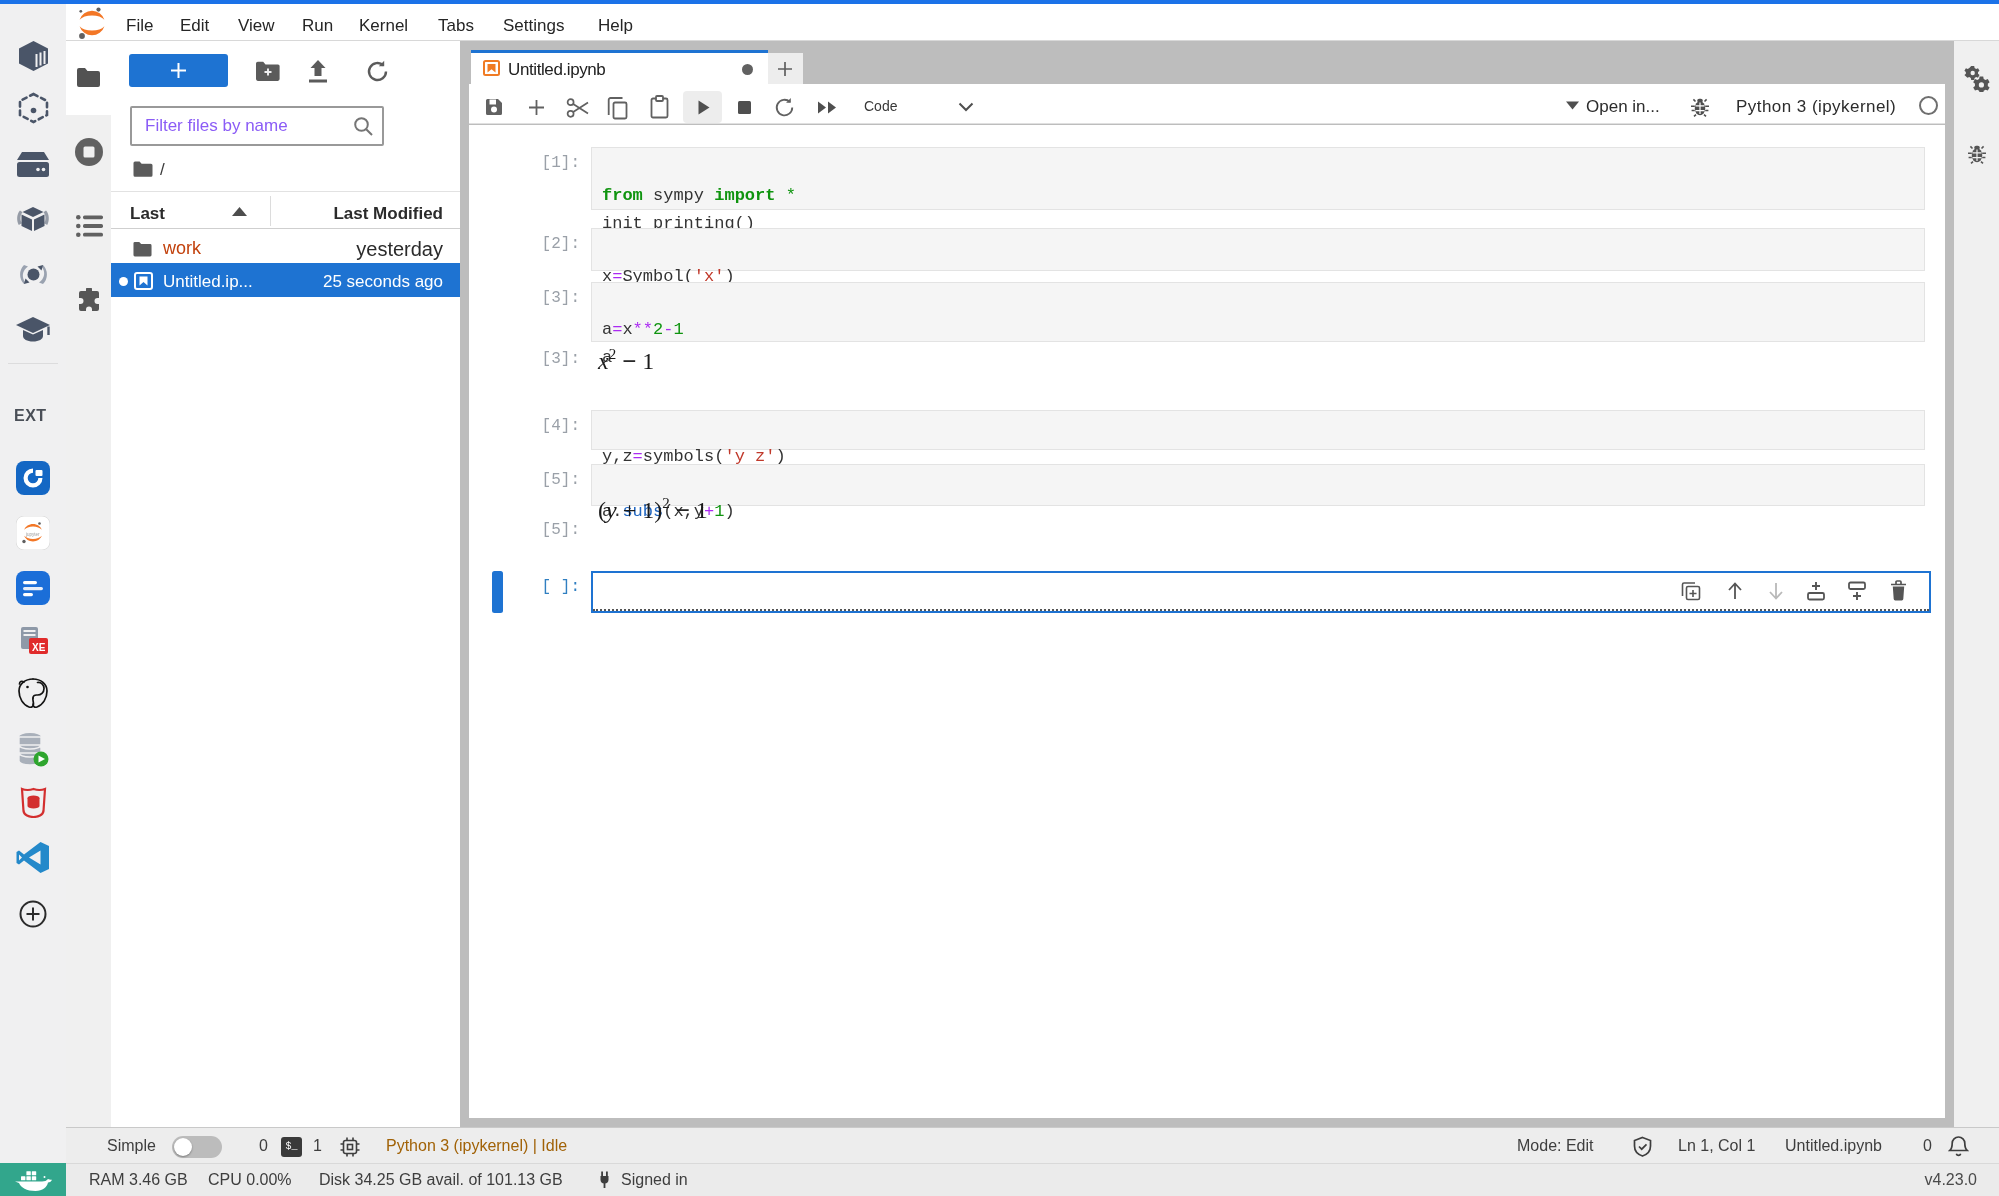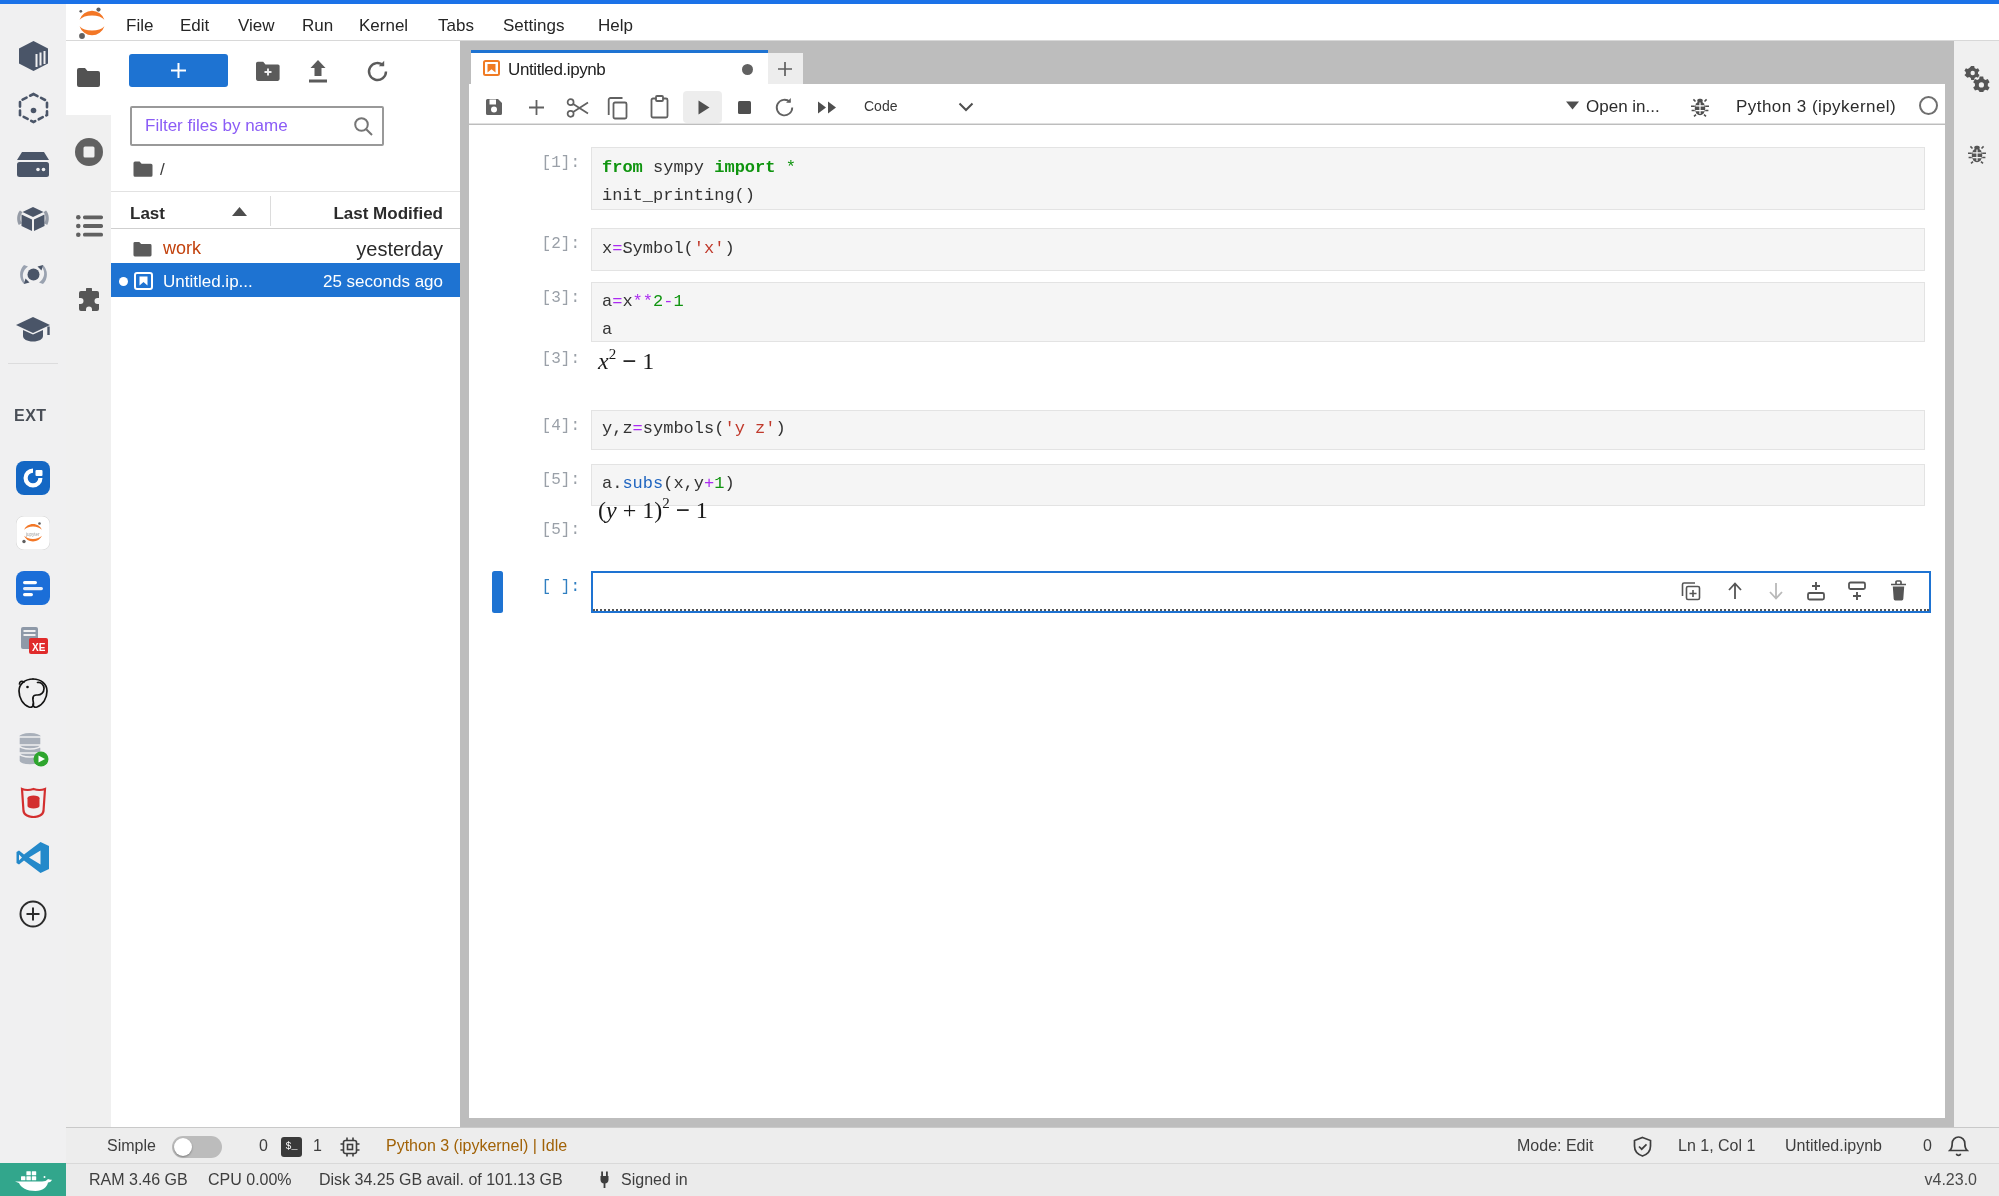--- a/index.html
+++ b/index.html
@@ -19,21 +19,21 @@
   #rstrip { left:1954px; top:41px; width:45px; height:1086px; background:#f0f0f0; }
   #jstatus { left:66px; top:1127px; width:1933px; height:36px; background:#ededed; border-top:1px solid #c9c9c9; font-size:16px; color:#3e3e3e; }
   
   #nbtab { left:471px; top:50px; width:297px; height:34px; background:#fff; border-top:3px solid #1e73d2; }
   #nbplus { left:768px; top:53px; width:35px; height:31px; background:#ededed; }
   #nbtoolbar { left:469px; top:84px; width:1476px; height:40px; background:#fff; border-bottom:1px solid #e0e0e0; }
   #nbcontent { left:469px; top:125px; width:1476px; height:993px; background:#fff; }
   
   #newbtn { left:129px; top:54px; width:99px; height:33px; background:#1e73d2; border-radius:3px; }
   #filter { left:130px; top:106px; width:254px; height:40px; border:2px solid #999; border-radius:2px; }
-  .code { font-family:"Liberation Mono", monospace; font-size:17px; line-height:28px; white-space:pre; color:#333; }
+  .code { font-family:"Liberation Mono", monospace; font-size:17px; line-height:28px; white-space:pre; color:#333;margin-top:28px; }
   .prompt { position:absolute; left:492px; width:88px; text-align:right; font-family:"Liberation Mono", monospace; font-size:16px; color:#9aa0a8; }
   .cellbox { position:absolute; left:591px; width:1334px; background:#f5f5f5; border:1px solid #e3e3e3; }
   .kw { color:#0f940f; font-weight:bold; }
   .num { color:#0f940f; }
   .op { color:#ab2af2; }
   .str { color:#c0392b; }
   .fn { color:#2166c0; }
   .latex { position:absolute; font-family:"Liberation Serif", serif; font-size:24px; color:#1a1a1a; } .latex i { font-family:"Liberation Serif", serif; }
   svg { display:block; }
   .ic { position:absolute; }

